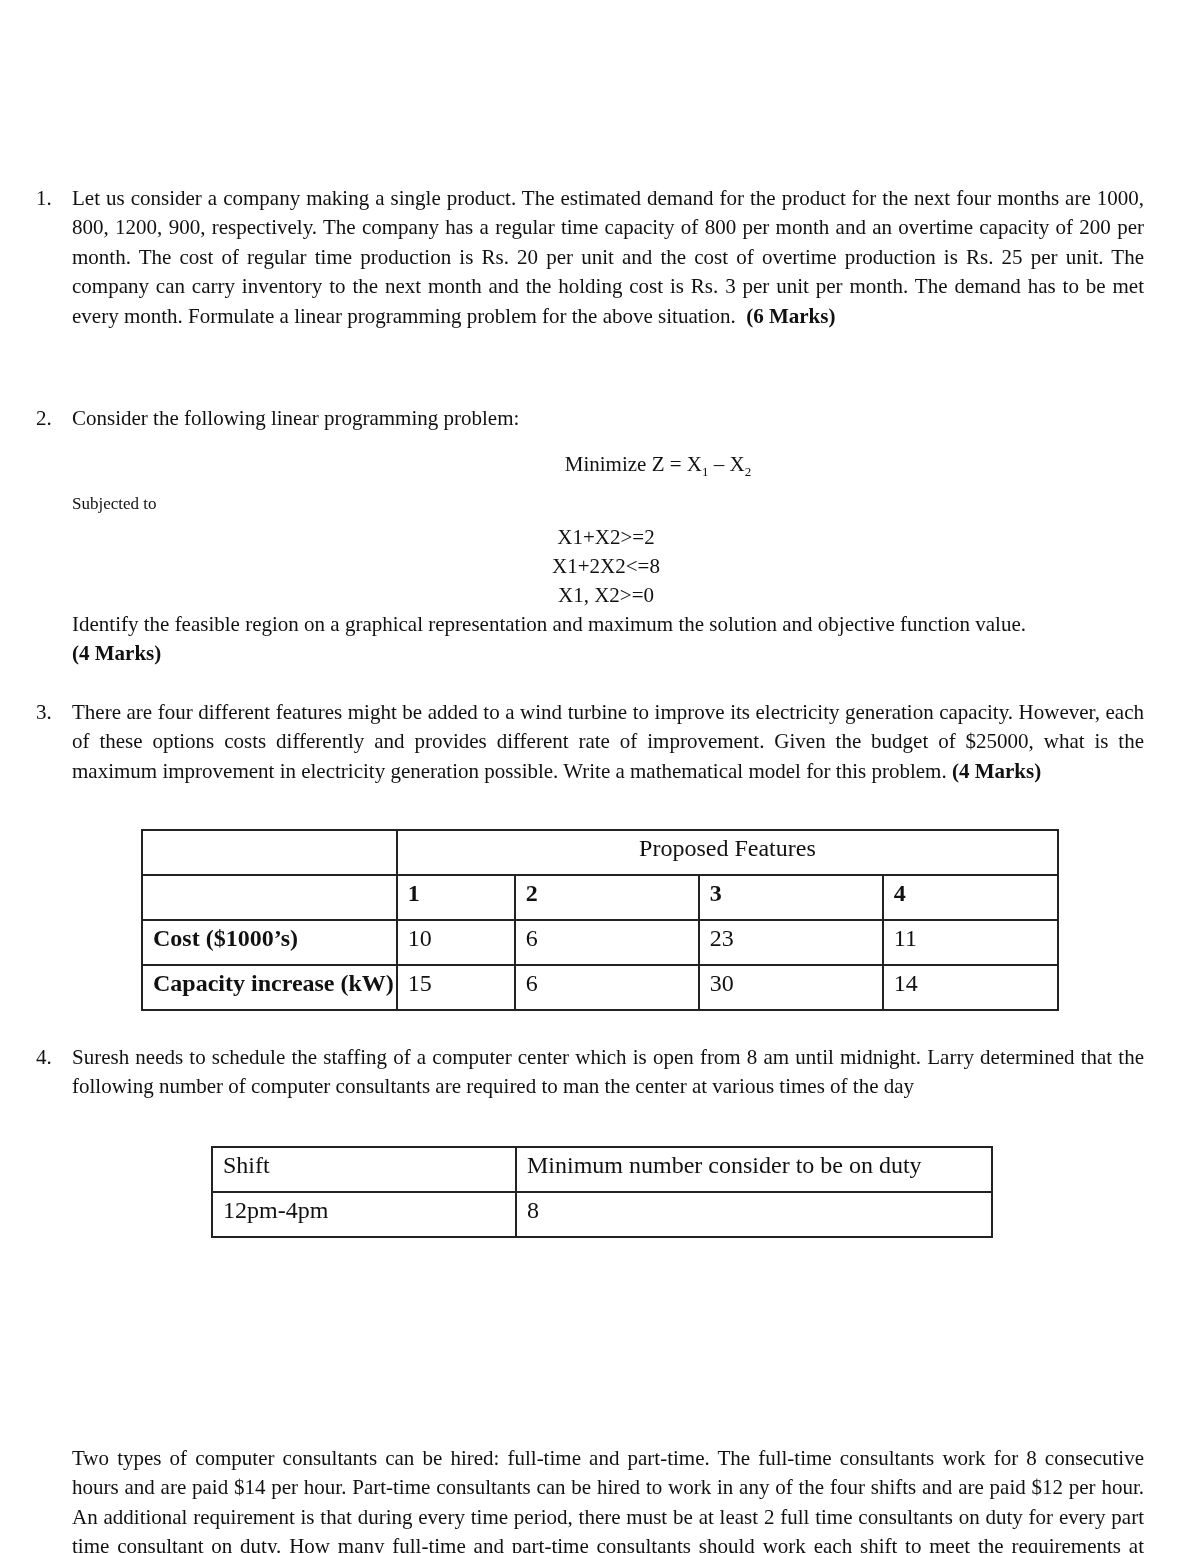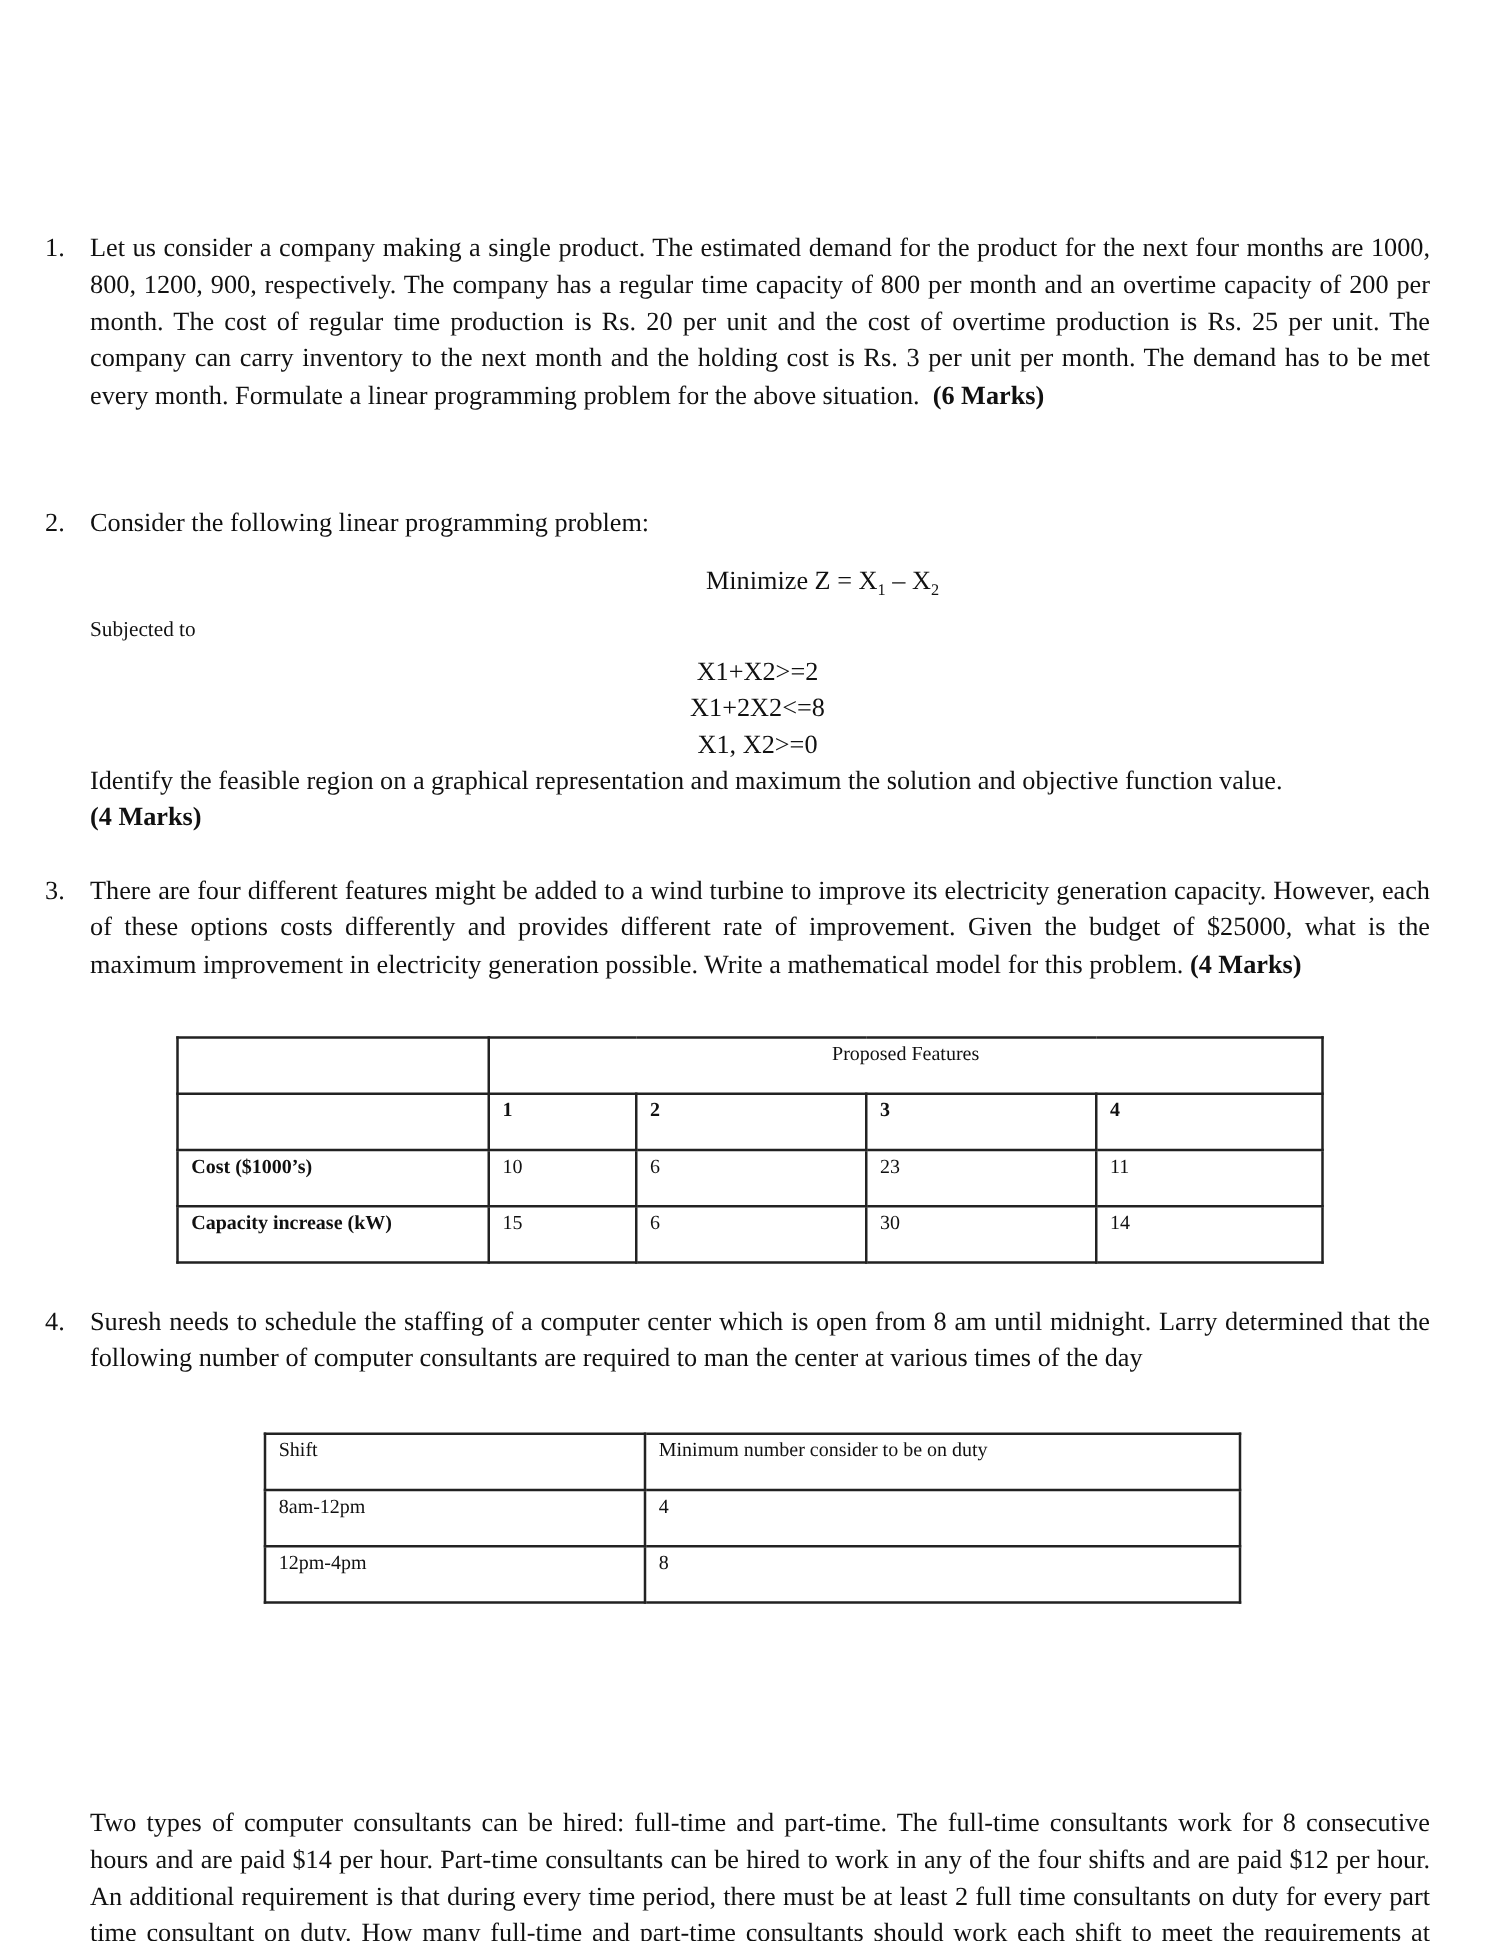--- a/index.html
+++ b/index.html
@@ -4,21 +4,21 @@
 <style>
   html, body { margin: 0; padding: 0; background: #ffffff; }
   body { width: 1200px; height: 1553px; position: relative; overflow: hidden;
          font-family: "Liberation Serif", "DejaVu Serif", serif; color: #111; }
   .q { position: absolute; left: 36px; width: 1108px; font-size: 21px; line-height: 29.4px; }
   .q .num { position: absolute; left: 0; top: 0; width: 30px; }
   .q .body { margin-left: 36px; text-align: justify; }
   .bold { font-weight: bold; }
   .center-line { text-align: center; font-size: 21px; line-height: 29px; position: absolute; left: 0; width: 1200px; }
   .sub { position: absolute; left: 72px; font-size: 17px; }
-  table { border-collapse: collapse; position: absolute; font-size: 16px; }
+  table { border-collapse: collapse; position: absolute; font-size: 24px; }
   td { border: 2px solid #222; padding: 4px 10px; vertical-align: top; }
   sub { font-size: 13px; }
 </style>
 </head>
 <body>
 
 <div class="q" style="top:184px;">
   <span class="num">1.</span>
   <div class="body"><span>Let us consider a company making a single product. The estimated demand for the product for the next four months are 1000, 800, 1200, 900, respectively. The company has a regular time capacity of 800 per month and an overtime capacity of 200 per month. The cost of regular time production is Rs. 20 per unit and the cost of overtime production is Rs. 25 per unit. The company can carry inventory to the next month and the holding cost is Rs. 3 per unit per month. The demand has to be met every month. Formulate a linear programming problem for the above situation.</span>&nbsp;&nbsp;<span class="bold">(6 Marks)</span></div>
 </div>
@@ -78,24 +78,20 @@
   <div class="body">Suresh needs to schedule the staffing of a computer center which is open from 8 am until midnight. Larry determined that the following number of computer consultants are required to man the center at various times of the day</div>
 </div>
 
 <table style="left:211px; top:1146px; width:782px;">
   <tbody>
       <tr style="height:45px;">
     <td style="width:282px;">Shift</td>
     <td>Minimum number consider to be on duty</td>
   </tr>
   <tr style="height:45px;">
-    <td>8am-12pm</td>
-    <td>4</td>
-  </tr>
-  <tr style="height:45px;">
     <td>12pm-4pm</td>
     <td>8</td>
   </tr>
 </tbody>
   </table>
 
 <div class="q" style="top:1444px;">
   <div class="body"><span>Two types of computer consultants can be hired: full-time and part-time. The full-time consultants work for 8 consecutive hours and are paid $14 per hour. Part-time consultants can be hired to work in any of the four shifts and are paid $12 per hour. An additional requirement is that during every time period, there must be at least 2 full time consultants on duty for every part time consultant on duty. How many full-time and part-time consultants should work each shift to meet the requirements at minimum cost?</span> <span class="bold">(6 Marks)</span></div>
 </div>
 

